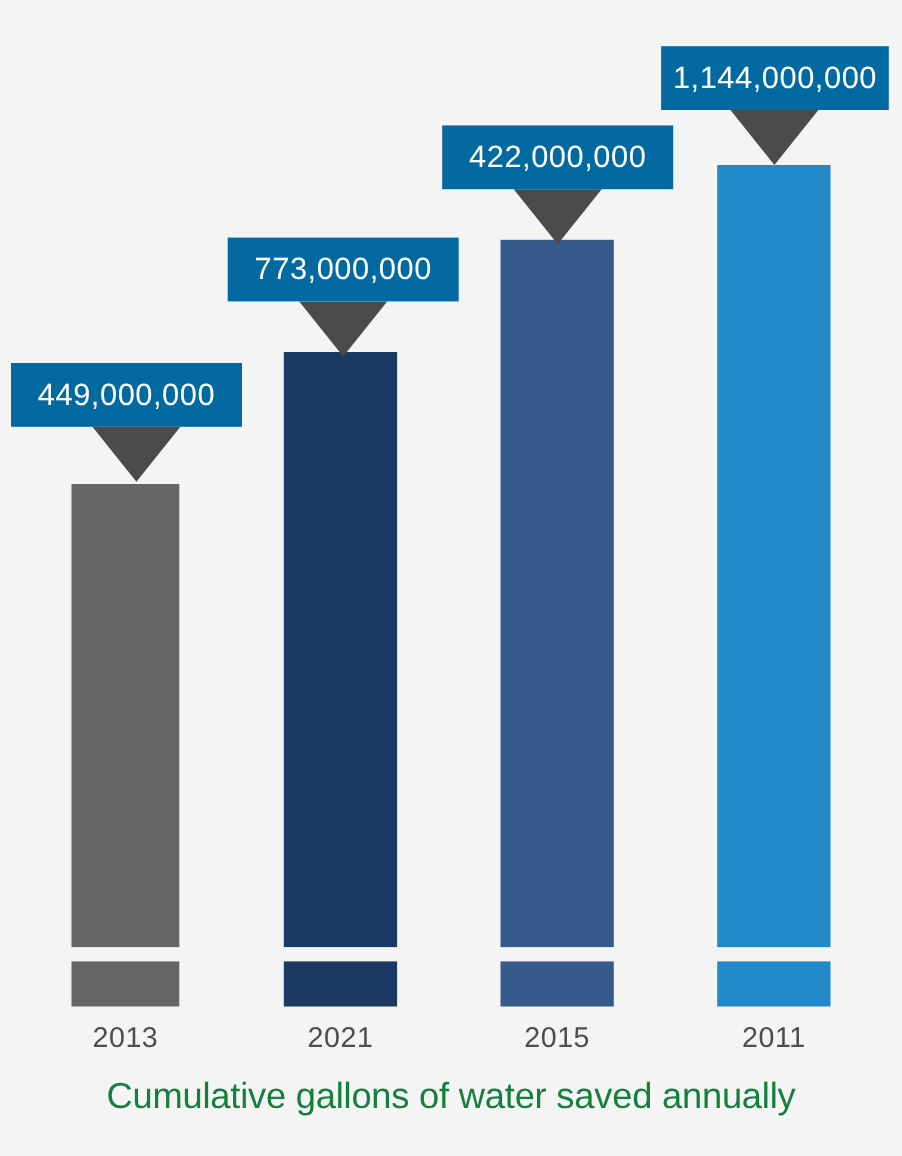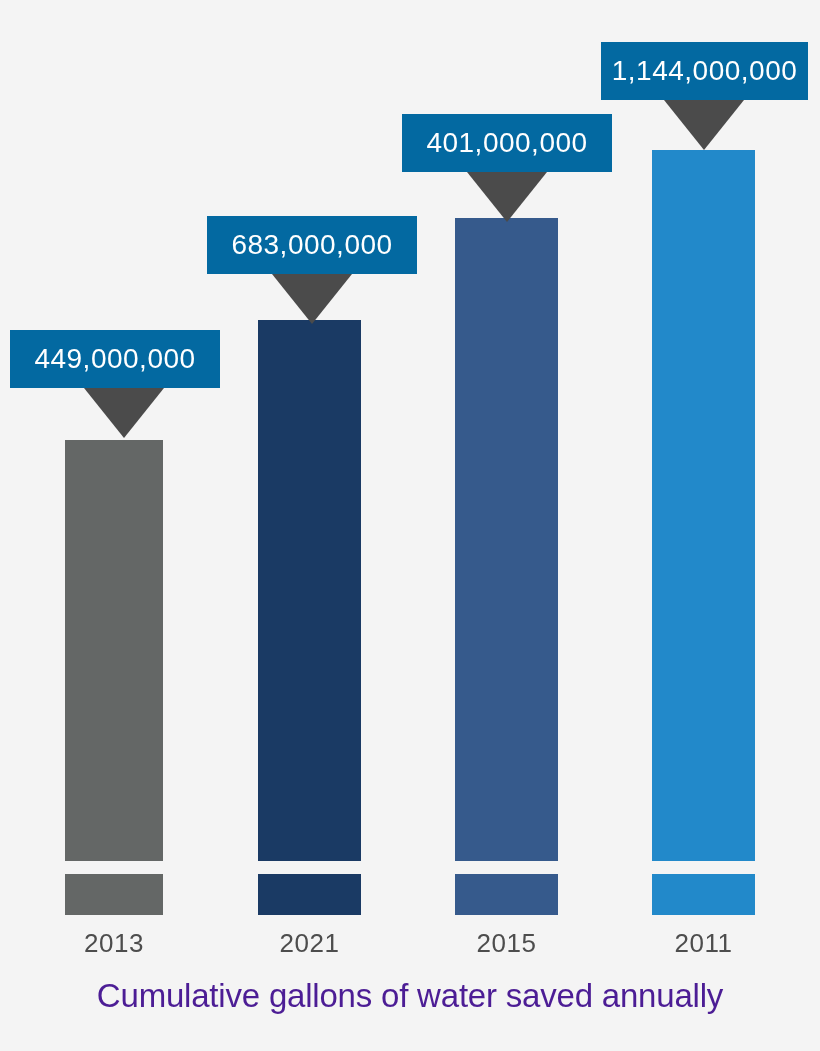--- a/index.html
+++ b/index.html
@@ -72,21 +72,21 @@
   }
 
   
   #caption {
     position: absolute;
     left: 0;
     top: 977px;
     width: 820px;
     text-align: center;
     font-size: 33px;
-    color: #4c1d95;
+    color: #15803d;
     font-family: "Liberation Sans", sans-serif;
     letter-spacing: -0.2px;
   }
 </style>
 </head>
 <body>
 
 <div id="chart-root">
 
   <div class="bar-group" style="left:65px; width:98px; height:1051px;text-decoration:underline;">
@@ -98,31 +98,31 @@
     <span>449,000,000</span>
     <span class="callout-pointer" style="left:74px;"></span>
   </div>
 
   <div class="bar-group" style="left:258px; width:103px; height:1051px;">
     <div class="bar-body" style="top:320px; height:541px; background:#1a3a64;"></div>
     <div class="bar-foot" style="background:#1a3a64;"></div>
     <div class="year-label">2021</div>
   </div>
   <div class="callout" style="left:207px; width:210px; top:216px;">
-    <span>683,000,000</span>
+    <span>773,000,000</span>
     <span class="callout-pointer" style="left:65px;"></span>
   </div>
 
   <div class="bar-group" style="left:455px; width:103px; height:1051px;">
     <div class="bar-body" style="top:218px; height:643px; background:#365a8c;"></div>
     <div class="bar-foot" style="background:#365a8c;"></div>
     <div class="year-label">2015</div>
   </div>
   <div class="callout" style="left:402px; width:210px; top:114px;">
-    <span>401,000,000</span>
+    <span>422,000,000</span>
     <span class="callout-pointer" style="left:65px;"></span>
   </div>
 
   <div class="bar-group" style="left:652px; width:103px; height:1051px;">
     <div class="bar-body" style="top:150px; height:711px; background:#2289ca;"></div>
     <div class="bar-foot" style="background:#2289ca;"></div>
     <div class="year-label">2011</div>
   </div>
   <div class="callout" style="left:601px; width:207px; top:42px;">
     <span>1,144,000,000</span>

